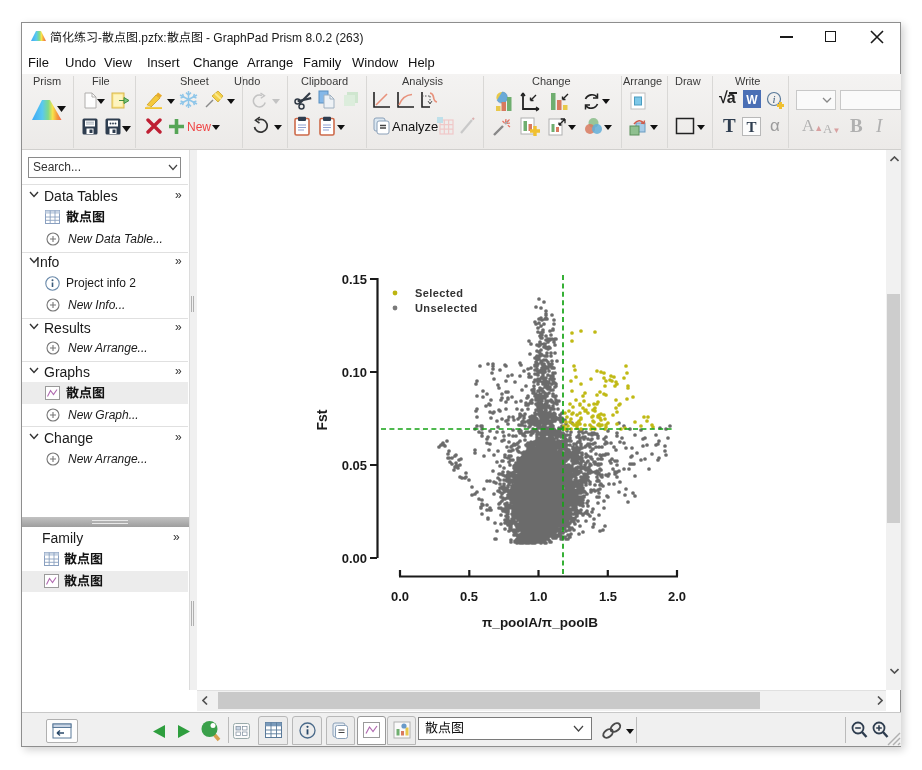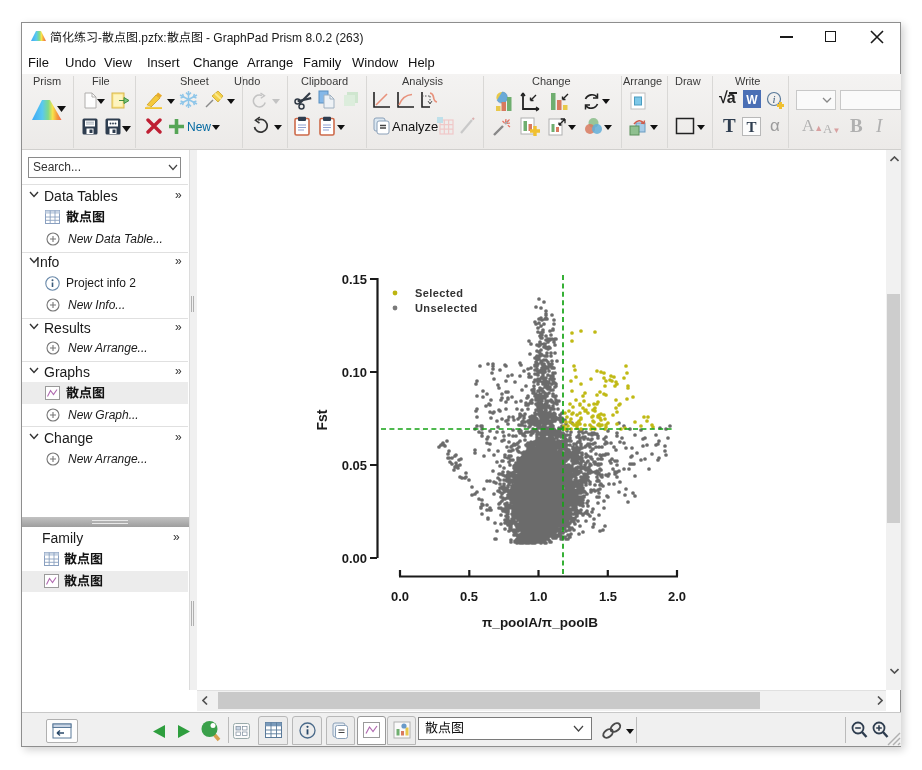--- a/index.html
+++ b/index.html
@@ -196,21 +196,21 @@
 <div class="ic" style="left:146px;top:118px">
     <svg width="16" height="16">
       <path d="M2 2 L14 14 M14 2 L2 14" stroke="#bf1f33" stroke-width="3.4" stroke-linecap="round"></path>
     </svg>
   </div>
 <div class="ic" style="left:168px;top:118px">
     <svg width="17" height="17">
       <path d="M8.5 1 V16 M1 8.5 H16" stroke="#56a556" stroke-width="3.6"></path>
     </svg>
   </div>
-<div class="abs" style="left:187px;top:120px;font-size:12px;color:#0369a1">New</div>
+<div class="abs" style="left:187px;top:120px;font-size:12px;color:#ef4444">New</div>
 <div class="ic" style="left:212px;top:125px">
     <svg width="8" height="5">
       <path d="M0 0 L8 0 L4 5 Z" fill="#111"></path>
     </svg>
   </div>
 
 <div class="ic" style="left:251px;top:92px">
     <svg width="17" height="17">
       <path d="M14.2 10.5 A6 6 0 1 1 11 3.5" fill="none" stroke="#c3c3c3" stroke-width="1.5"></path>
       <path d="M9.5 1 L13.5 3.7 L9.8 6.3" fill="none" stroke="#c3c3c3" stroke-width="1.4"></path>

